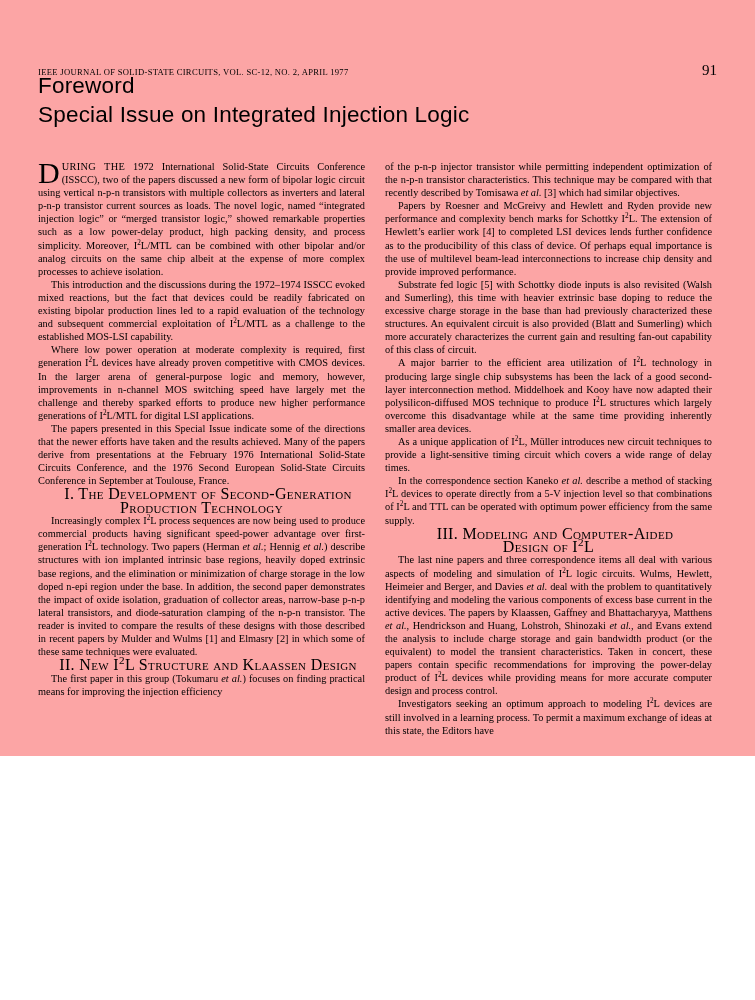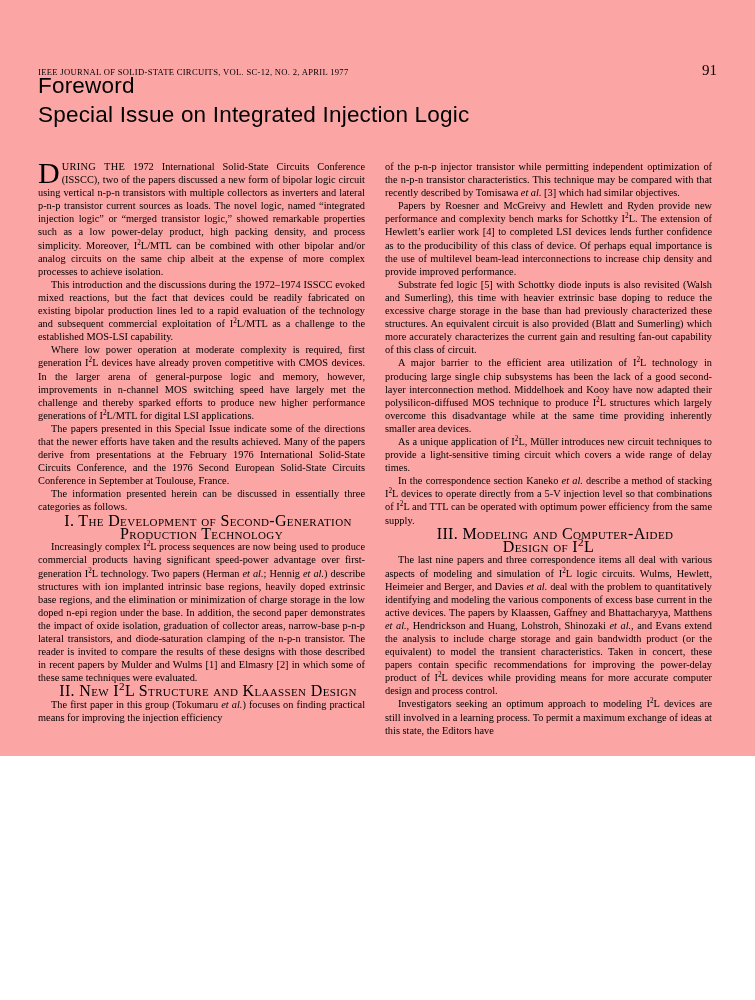--- a/index.html
+++ b/index.html
@@ -143,21 +143,20 @@
     <div class="col">
 
       <p class="drop"><span>D</span><span class="smallcaps-lead">URING THE</span><span> 1972 International Solid-State Circuits Conference (ISSCC), two of the papers discussed a new form of bipolar logic circuit using vertical n-p-n transistors with multiple collectors as inverters and lateral p-n-p transistor current sources as loads. The novel logic, named “integrated injection logic” or “merged transistor logic,” showed remarkable properties such as a low power-delay product, high packing density, and process simplicity.  Moreover, I</span><sup>2</sup><span>L/MTL can be combined with other bipolar and/or analog circuits on the same chip albeit at the expense of more complex processes to achieve isolation.</span></p>
 
       <p><span>This introduction and the discussions during the 1972–1974 ISSCC evoked mixed reactions, but the fact that devices could be readily fabricated on existing bipolar production lines led to a rapid evaluation of the technology and subsequent commercial exploitation of I</span><sup>2</sup><span>L/MTL as a challenge to the established MOS-LSI capability.</span></p>
 
       <p><span>Where low power operation at moderate complexity is required, first generation I</span><sup>2</sup><span>L devices have already proven competitive with CMOS devices. In the larger arena of general-purpose logic and memory, however, improvements in n-channel MOS switching speed have largely met the challenge and thereby sparked efforts to produce new higher performance generations of I</span><sup>2</sup><span>L/MTL for digital LSI applications.</span></p>
 
       <p>The papers presented in this Special Issue indicate some of the directions that the newer efforts have taken and the results achieved.  Many of the papers derive from presentations at the February 1976 International Solid-State Circuits Conference, and the 1976 Second European Solid-State Circuits Conference in September at Toulouse, France.</p>
 
-      <p>The information presented herein can be discussed in essentially three categories as follows.</p>
 
       <p class="sec-head"><span class="num">I.</span> <span>The Development of Second-Generation</span><br><span>Production Technology</span></p>
 
       <p><span>Increasingly complex I</span><sup>2</sup><span>L process sequences are now being used to produce commercial products having significant speed-power advantage over first-generation I</span><sup>2</sup><span>L technology. Two papers (Herman </span><i>et al.</i><span>; Hennig </span><i>et al.</i><span>) describe structures with ion implanted intrinsic base regions, heavily doped extrinsic base regions, and the elimination or minimization of charge storage in the low doped n-epi region under the base. In addition, the second paper demonstrates the impact of oxide isolation, graduation of collector areas, narrow-base p-n-p lateral transistors, and diode-saturation clamping of the n-p-n transistor.  The reader is invited to compare the results of these designs with those described in recent papers by Mulder and Wulms [1] and Elmasry [2] in which some of these same techniques were evaluated.</span></p>
 
       <p class="sec-head"><span class="num">II.</span> <span>New I</span><sup>2</sup><span>L Structure and Klaassen Design</span></p>
 
       <p><span>The first paper in this group (Tokumaru </span><i>et al.</i><span>) focuses on finding practical means for improving the injection efficiency</span></p>
 
     </div>

